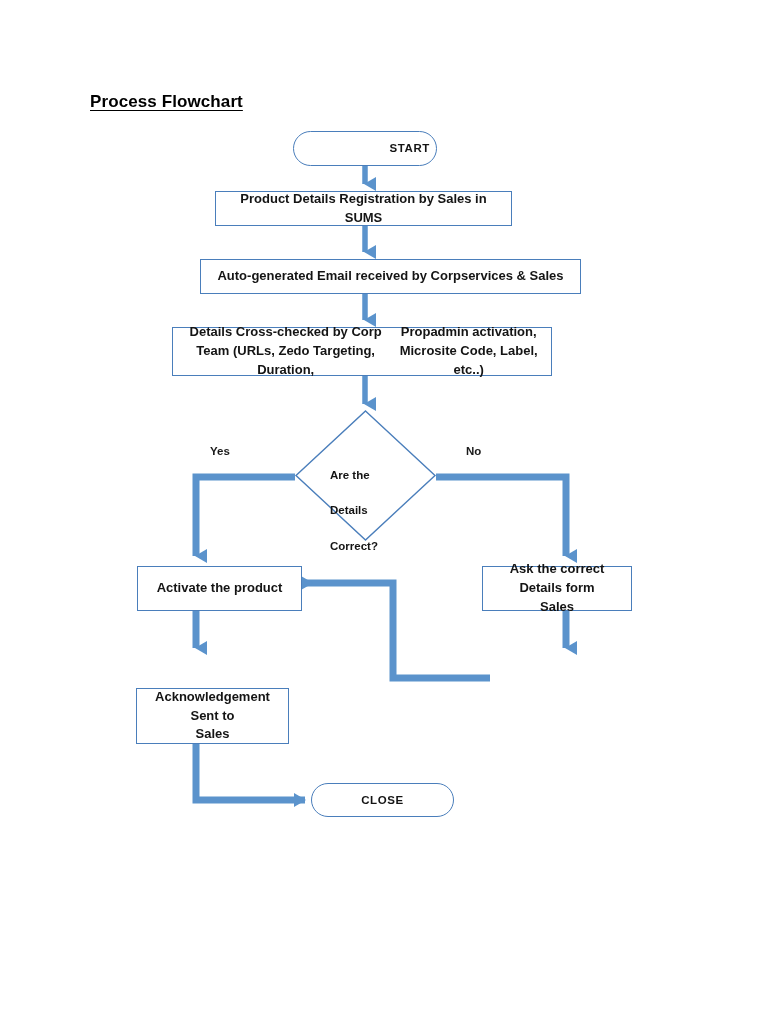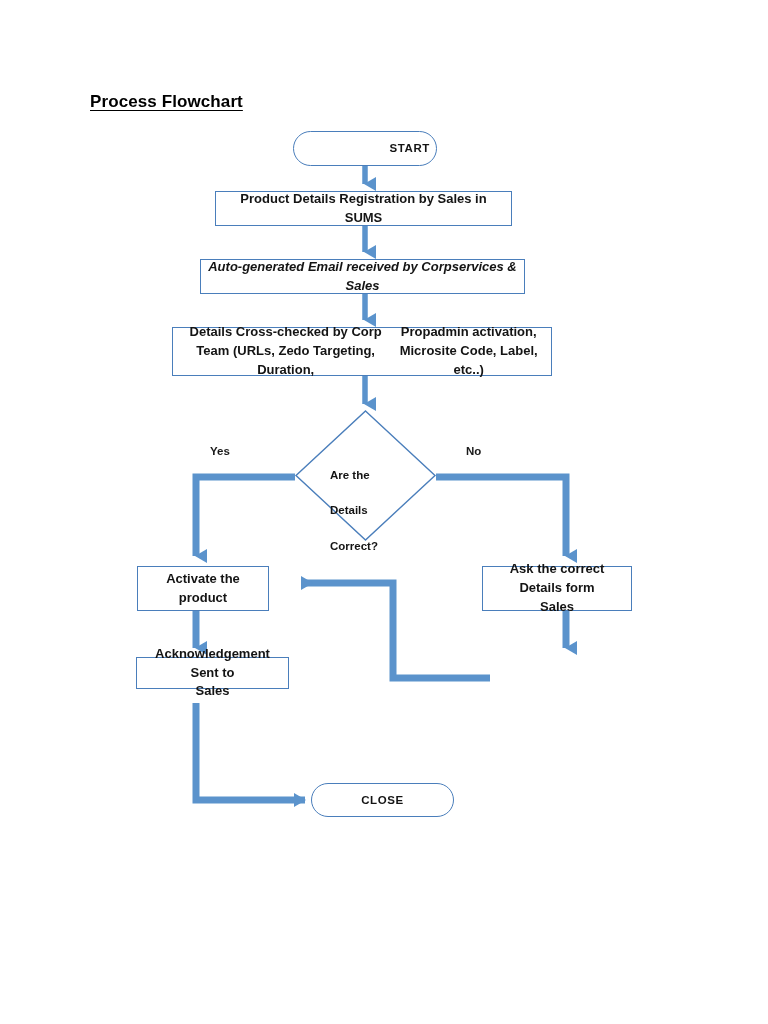--- a/index.html
+++ b/index.html
@@ -161,21 +161,21 @@
   </svg>
 
   <div class="node terminator" style="left:293px; top:131px; width:144px; height:35px;justify-content:flex-end;">
     <span class="txt">START</span>
   </div>
 
   <div class="node" style="left:215px; top:191px; width:297px; height:35px;">
     <span class="txt">Product Details Registration by Sales in SUMS</span>
   </div>
 
-  <div class="node" style="left:200px; top:259px; width:325px; height:35px;font-style:italic;">
+  <div class="node" style="left:200px; top:259px; width:381px; height:35px;">
     <span class="txt">Auto-generated Email received by Corpservices &amp; Sales</span>
   </div>
 
   <div class="node" style="left:172px; top:327px; width:380px; height:49px; justify-content:center;">
     <span class="txt">Details Cross-checked by Corp Team (URLs, Zedo Targeting, Duration,</span>
     <span class="txt">Propadmin activation, Microsite Code, Label, etc..)</span>
   </div>
 
   <div class="diamond-wrap" style="left:295px; top:410px; width:141px; height:131px;">
     <svg width="141" height="131" viewBox="0 0 141 131">
@@ -184,30 +184,30 @@
     <div class="diamond-label" style="left:35px; top:39px; width:95px;">
       <span class="txt">Are the</span><br>
       <span class="txt">Details</span><br>
       <span class="txt">Correct?</span>
     </div>
   </div>
 
   <div class="branch-label" style="left:210px; top:445px;">Yes</div>
   <div class="branch-label" style="left:466px; top:445px;">No</div>
 
-  <div class="node" style="left:137px; top:566px; width:132px; height:45px;">
+  <div class="node" style="left:137px; top:566px; width:165px; height:45px;">
     <span class="txt">Activate the product</span>
   </div>
 
   <div class="node" style="left:482px; top:566px; width:150px; height:45px; flex-direction:column; justify-content:center;">
     <span class="txt">Ask the correct Details form</span>
     <span class="txt">Sales</span>
   </div>
 
-  <div class="node" style="left:136px; top:657px; width:153px; height:32px; flex-direction:column; justify-content:center;">
+  <div class="node" style="left:136px; top:688px; width:153px; height:56px; flex-direction:column; justify-content:center;">
     <span class="txt">Acknowledgement Sent to</span>
     <span class="txt">Sales</span>
   </div>
 
 
   <div class="node terminator" style="left:311px; top:783px; width:143px; height:34px;">
     <span class="txt">CLOSE</span>
   </div>
 
 </div>

